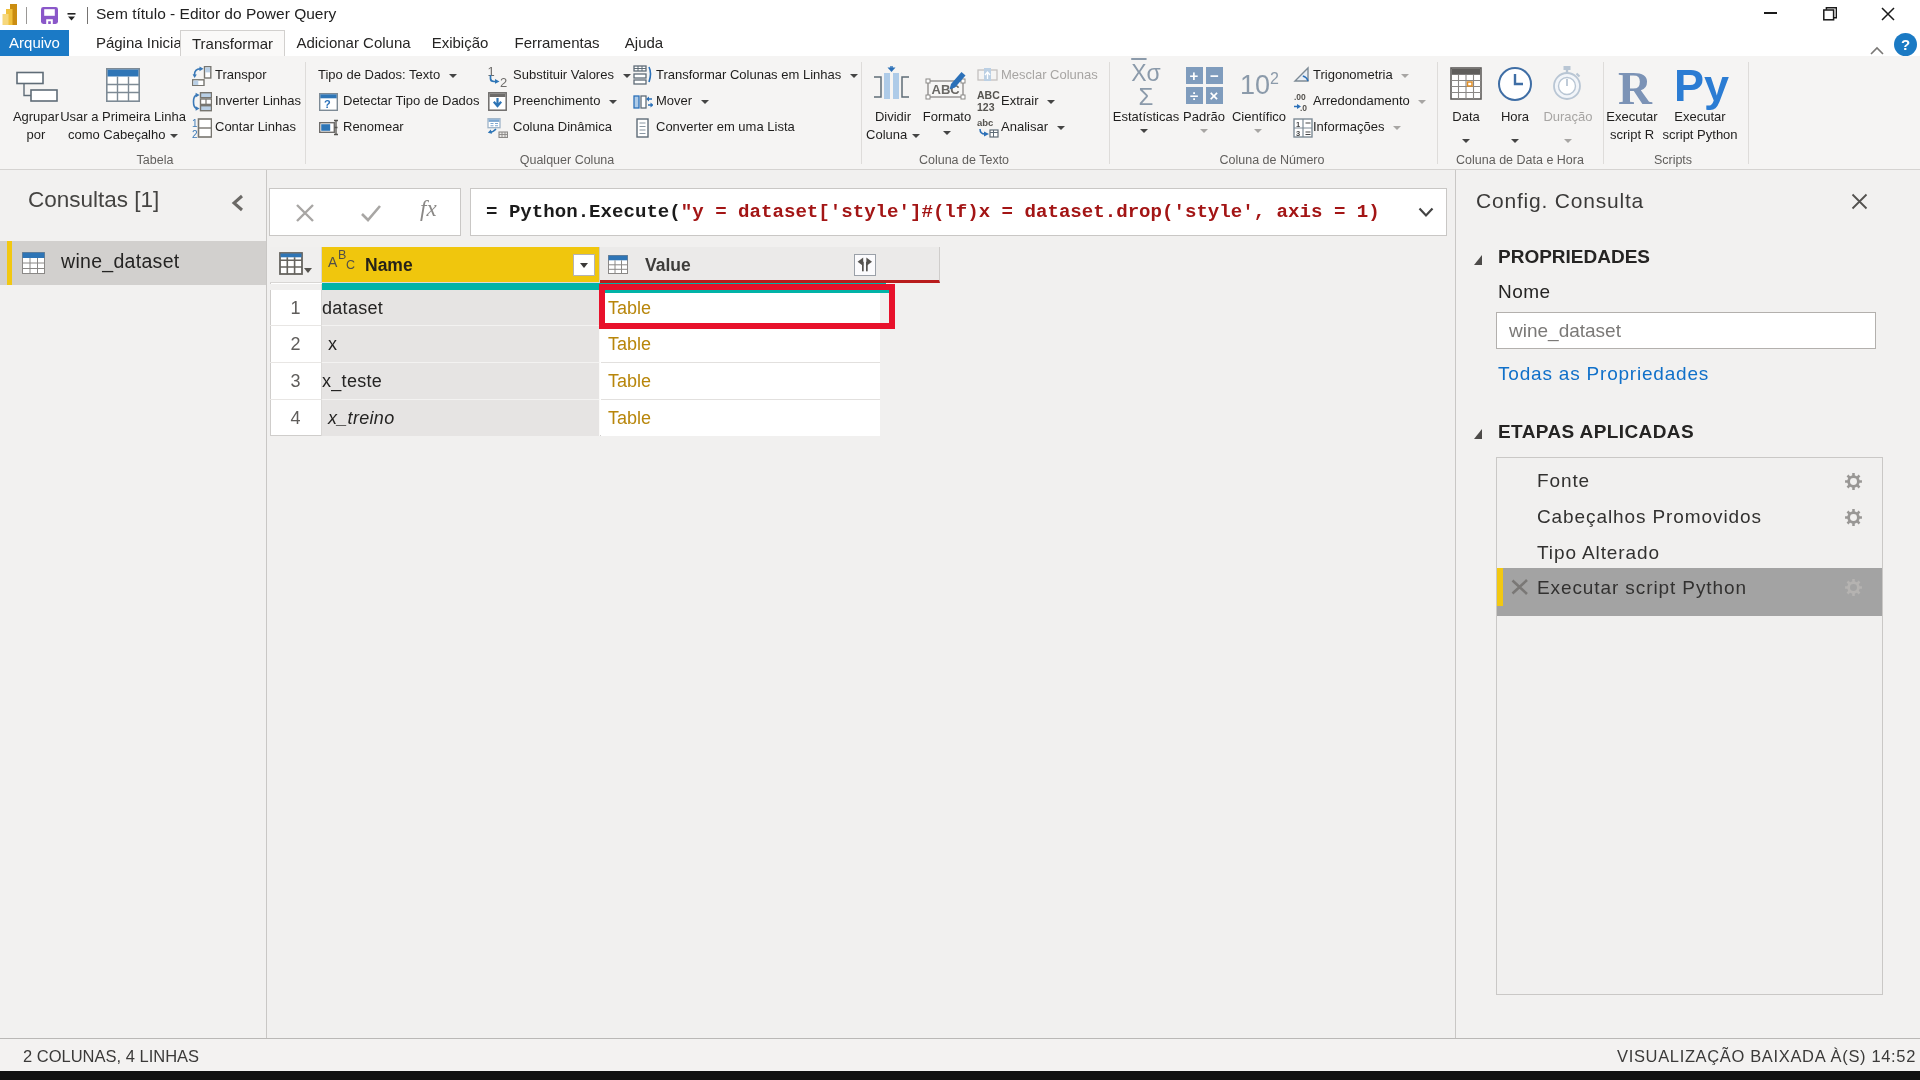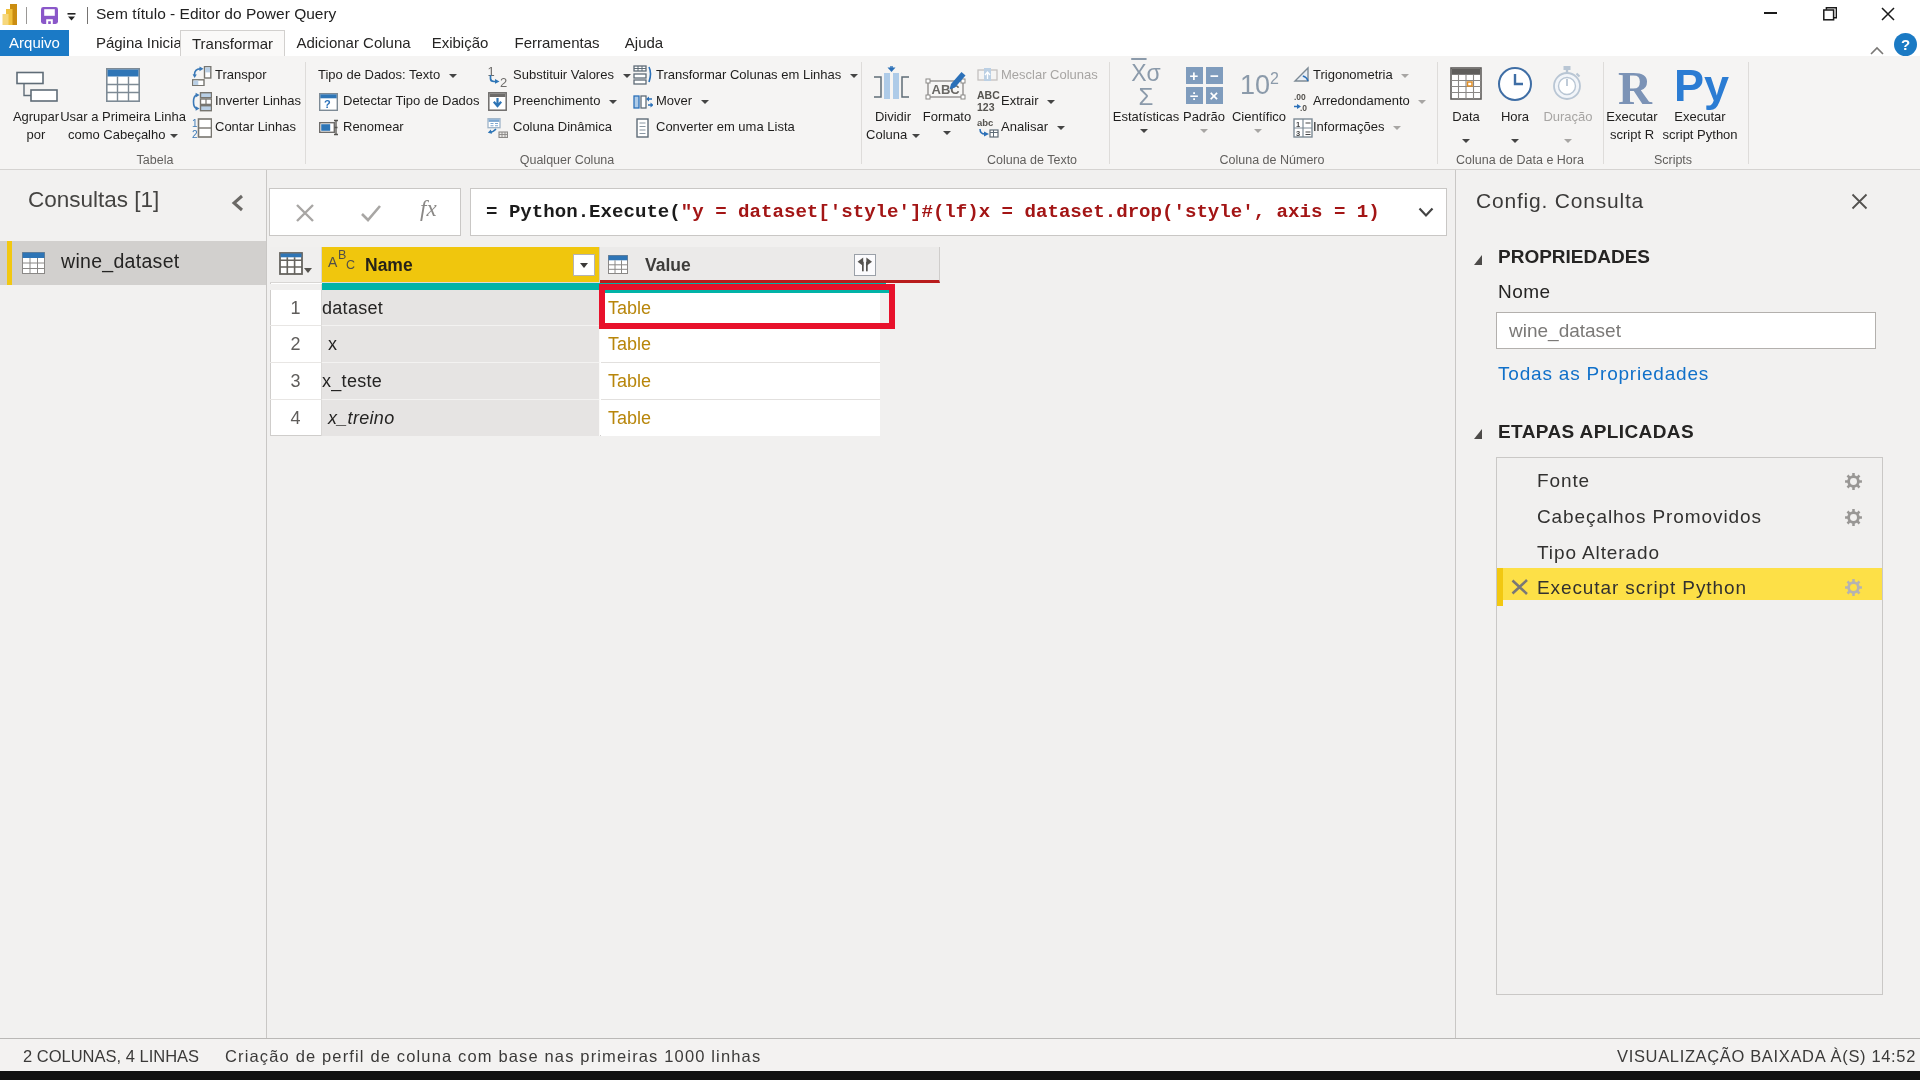--- a/index.html
+++ b/index.html
@@ -81,21 +81,21 @@
 
   <div class="gsep" style="left:305px"></div>
   <div class="gsep" style="left:861px"></div>
   <div class="gsep" style="left:1109px"></div>
   <div class="gsep" style="left:1437px"></div>
   <div class="gsep" style="left:1603px"></div>
   <div class="gsep" style="left:1748px"></div>
 
   <div class="glabel" style="left:115px;width:80px;">Tabela</div>
   <div class="glabel" style="left:487px;width:160px;">Qualquer Coluna</div>
-  <div class="glabel" style="left:952px;width:160px;">Coluna de Texto</div>
+  <div class="glabel" style="left:884px;width:160px;">Coluna de Texto</div>
   <div class="glabel" style="left:1192px;width:160px;">Coluna de Número</div>
   <div class="glabel" style="left:1437px;width:166px;">Coluna de Data e Hora</div>
   <div class="glabel" style="left:1613px;width:120px;">Scripts</div>
 
   <svg class="abs" style="left:15px;top:15px" width="44" height="32" viewBox="0 0 44 32">
     <rect x="2" y="1.5" width="26" height="11" fill="#fff" stroke="#5f6c77" stroke-width="1.6"></rect>
     <rect x="16" y="19" width="26" height="11" fill="#fff" stroke="#5f6c77" stroke-width="1.6"></rect>
     <path d="M9 12.5 v12 h7" fill="none" stroke="#5f6c77" stroke-width="1.4"></path>
   </svg>
   <div class="rbig" style="left:0px;top:52px;width:72px;">Agrupar<br>por</div>
@@ -422,34 +422,33 @@
       <g stroke="#999795" stroke-width="2.4">
           <path d="M9 1 v3 M9 14 v3 M1 9 h3 M14 9 h3 M3.3 3.3 l2.2 2.2 M12.5 12.5 l2.2 2.2 M14.7 3.3 l-2.2 2.2 M5.5 12.5 l-2.2 2.2"></path>
         </g>
     </svg>
     <svg class="abs" style="left:347px;top:50px" width="19" height="19" viewBox="0 0 18 18">
       <circle cx="9" cy="9" r="4.6" fill="none" stroke="#999795" stroke-width="2.6"></circle>
       <g stroke="#999795" stroke-width="2.4">
           <path d="M9 1 v3 M9 14 v3 M1 9 h3 M14 9 h3 M3.3 3.3 l2.2 2.2 M12.5 12.5 l2.2 2.2 M14.7 3.3 l-2.2 2.2 M5.5 12.5 l-2.2 2.2"></path>
         </g>
     </svg>
-    <div class="abs" style="left:0px;top:110px;width:385px;height:32px;background:#fde047;">
+    <div class="abs" style="left:0px;top:110px;width:385px;height:48px;background:#a3a3a3;">
       <div class="abs" style="left:0;top:0;width:6px;height:38px;background:#f2c811"></div>
       <svg class="abs" style="left:13px;top:9px" width="20" height="20" viewBox="0 0 20 20">
           <path d="M2.5 3.5 L17 17 M17 3 L2.5 16.5" stroke="#7a7876" stroke-width="2.6"></path>
         </svg>
       <div class="abs" style="left:40px;top:9px;font-size:19px;color:#323130;letter-spacing:0.9px;">Executar script Python</div>
       <svg class="abs" style="left:347px;top:10px" width="19" height="19" viewBox="0 0 18 18">
         <circle cx="9" cy="9" r="4.6" fill="none" stroke="#b5b3b1" stroke-width="2.6"></circle>
         <g stroke="#b5b3b1" stroke-width="2.4">
             <path d="M9 1 v3 M9 14 v3 M1 9 h3 M14 9 h3 M3.3 3.3 l2.2 2.2 M12.5 12.5 l2.2 2.2 M14.7 3.3 l-2.2 2.2 M5.5 12.5 l-2.2 2.2"></path>
           </g>
       </svg>
     </div>
   </div>
 </div>
 
 <div id="statusbar" class="abs">
   <div class="abs" style="left:23px;top:8px;">2 COLUNAS, 4 LINHAS</div>
-  <div class="abs" style="left:225px;top:8px;letter-spacing:1.15px;">Criação de perfil de coluna com base nas primeiras 1000 linhas</div>
   <div class="abs" style="right:4px;top:8px;letter-spacing:0.65px;">VISUALIZAÇÃO BAIXADA À(S) 14:52</div>
 </div>
 <div id="blackstrip" class="abs"></div>
 
 </body></html>

